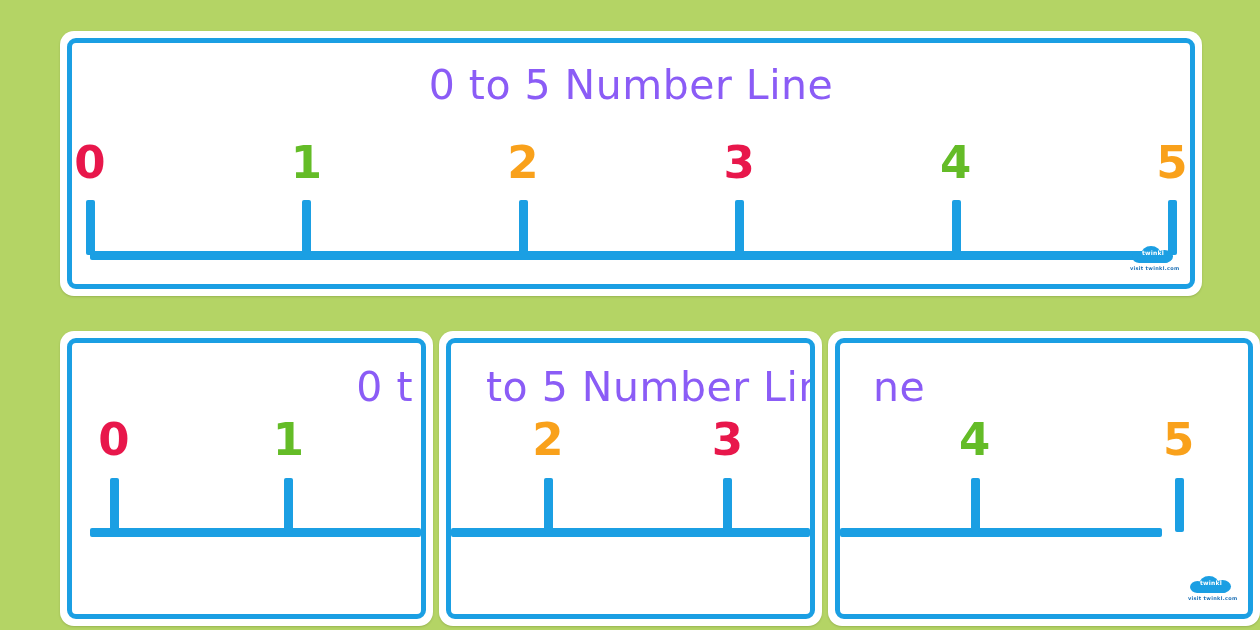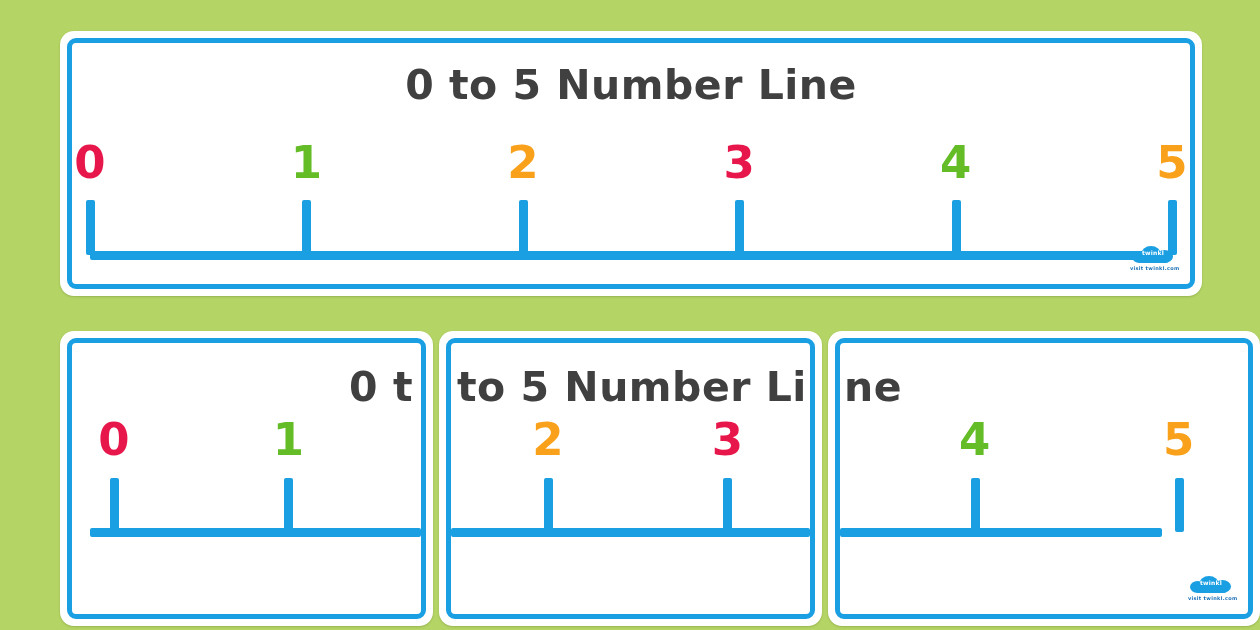--- a/index.html
+++ b/index.html
@@ -32,23 +32,23 @@
     border: 5px solid #1b9fe3;
     border-radius: 9px;
     background: #ffffff;
     overflow: hidden;
   }
 
   
   .title {
     position: absolute;
     white-space: nowrap;
-    color: #404040;
+    color: #8b5cf6;
     font-family: "DejaVu Sans", sans-serif;
-    font-weight: bold;
+    font-weight: normal;
     letter-spacing: 0.5px;
     text-shadow: 0 1px 0 rgba(255,255,255,0.85);
   }
   .title-top {
     top: 18px;
     left: 0;
     right: 0;
     text-align: center;
     font-size: 41px;
   }
@@ -114,20 +114,21 @@
     top: 135px;
     height: 54px;
   }
   .panel .digit {
     top: 74px;
     font-size: 45px;
   }
   .panel .title-slice {
     top: 20px;
     font-size: 41px;
+    margin-left: 29px;
   }
 
   
   .logo {
     position: absolute;
     right: 14px;
     bottom: 8px;
     width: 46px;
     height: 30px;
   }

